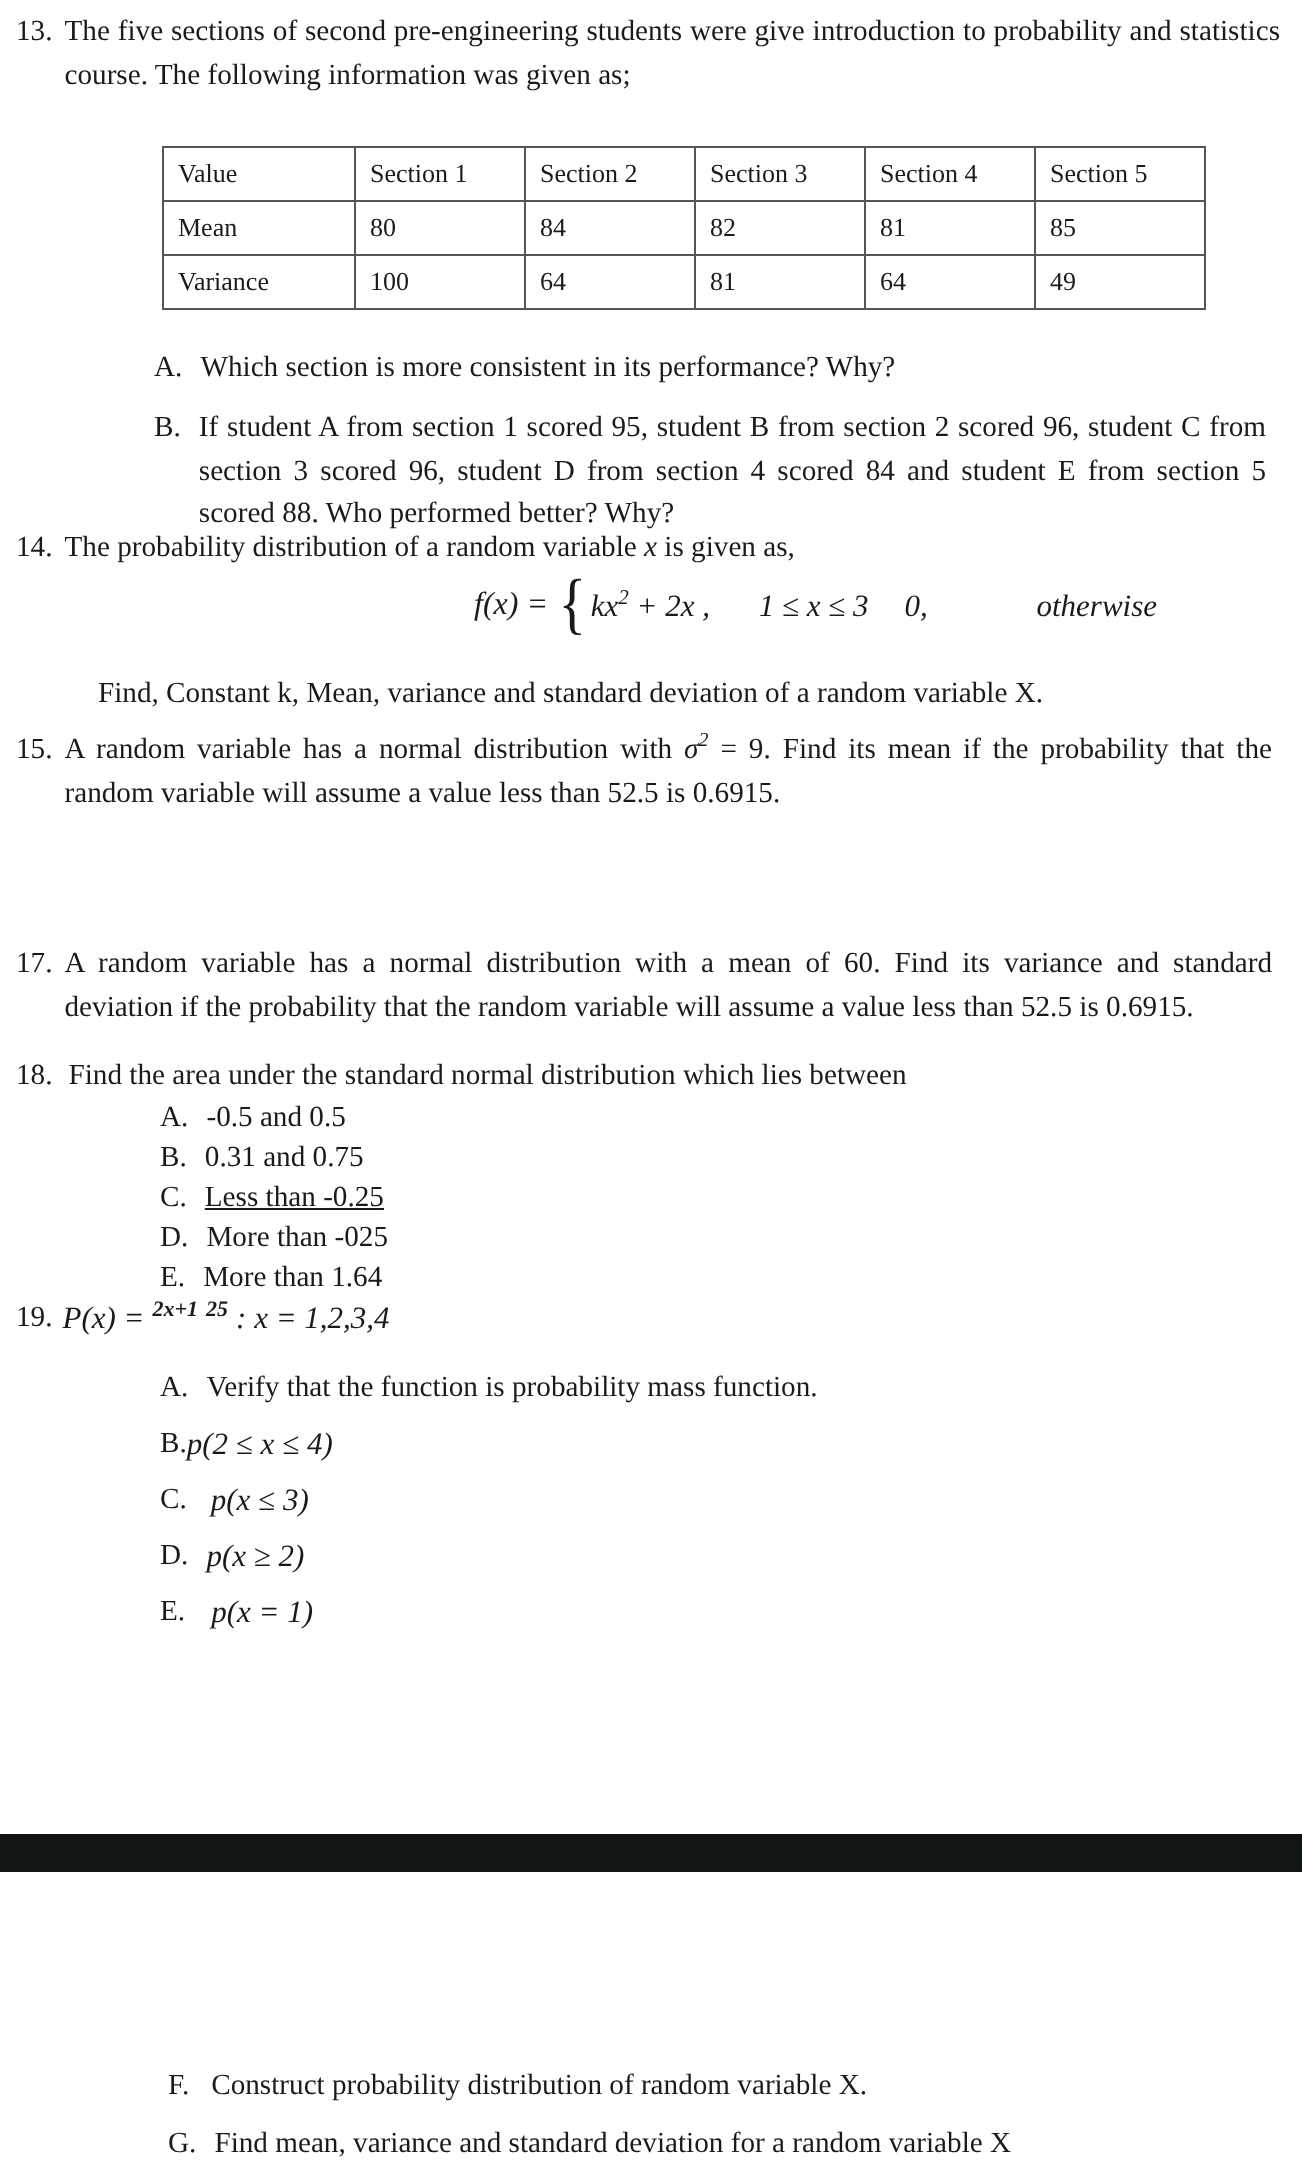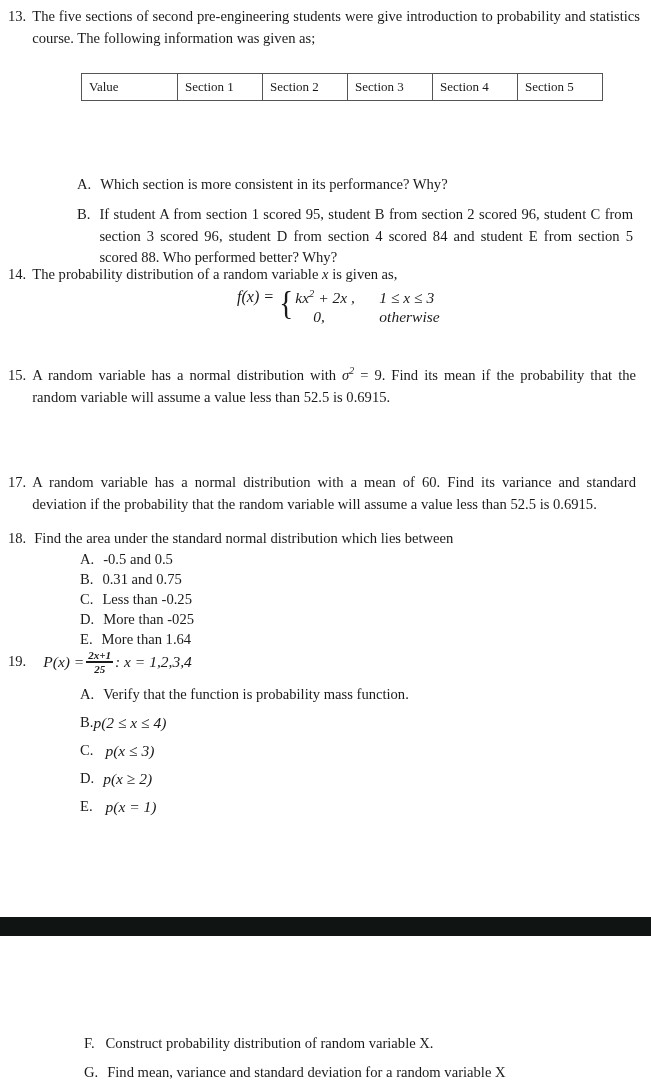--- a/index.html
+++ b/index.html
@@ -101,55 +101,54 @@
     white-space: nowrap;
     line-height: 18px;
   }
   table.data td.c0 { width: 88px; }
   table.data td.cN { width: 77px; }
 
   
   .formula {
     position: absolute;
     display: flex;
+    align-items: center;
     font-size: 16px;
   }
   .fx-lhs {
     font-family: "Liberation Serif", "DejaVu Serif", serif;
     font-style: italic;
     font-size: 16px;
     white-space: nowrap;
   }
   .brace {
     font-size: 34px;
     line-height: 30px;
     font-family: "Liberation Serif", "DejaVu Serif", serif;
     margin: 0 1px 0 4px;
     transform: scaleX(0.85);
     display: inline-block;
   }
   .cases {
     display: flex;
-    flex-direction: column;
     justify-content: center;
   }
   .case-row {
     display: flex;
     white-space: nowrap;
     font-style: italic;
     font-size: 15.5px;
     line-height: 19px;
   }
   .case-expr { min-width: 84px; }
   .case-cond { }
 
   
   .frac {
     display: inline-flex;
-    flex-direction: column;
     align-items: center;
     vertical-align: -0.55em;
     margin: 0 2px;
     font-style: italic;
   }
   .frac .num {
     font-size: 11px;
     line-height: 12px;
     padding: 0 2px;
     font-weight: 600;
@@ -186,20 +185,36 @@
   <div class="tbl-wrap" style="left:81px; top:73px;">
     <table class="data">
       <tbody>
         <tr>
           <td class="c0">Value</td>
           <td class="cN">Section 1</td>
           <td class="cN">Section 2</td>
           <td class="cN">Section 3</td>
           <td class="cN">Section 4</td>
           <td class="cN">Section 5</td>
+        </tr>
+        <tr>
+          <td class="c0">Mean</td>
+          <td class="cN">80</td>
+          <td class="cN">84</td>
+          <td class="cN">82</td>
+          <td class="cN">81</td>
+          <td class="cN">85</td>
+        </tr>
+        <tr>
+          <td class="c0">Variance</td>
+          <td class="cN">100</td>
+          <td class="cN">64</td>
+          <td class="cN">81</td>
+          <td class="cN">64</td>
+          <td class="cN">49</td>
         </tr>
       </tbody>
     </table>
   </div>
 
   <div class="sub" style="left:77px; top:174px; width:556px;">
     <div class="sub-letter">A.</div>
     <div class="sub-text nojust" style="margin-left:9px;">Which section is more consistent in its performance? Why?</div>
   </div>
 
@@ -223,20 +238,21 @@
         <span class="case-expr"><span>kx</span><sup class="exp">2</sup><span> + 2x ,</span></span>
         <span class="case-cond">1 ≤ x ≤ 3</span>
       </span>
       <span class="case-row">
         <span class="case-expr" style="padding-left:18px; min-width:66px;">0,</span>
         <span class="case-cond">otherwise</span>
       </span>
     </span>
   </div>
 
+  <div style="position:absolute; left:49px; top:337px; width:580px; font-size:14.6px; line-height:21.5px;">Find, Constant k, Mean, variance and standard deviation of a random variable X.</div>
 
   <div class="q" style="left:8px; top:365px; width:628px;">
     <div class="q-num">15.</div>
     <div class="q-body" style="margin-left:6px;">
       <span>A random variable has a normal distribution with </span><span class="mi">σ</span><sup class="exp">2</sup><span> = 9. Find its mean if the probability that the random variable will assume a value less than 52.5 is 0.6915.</span>
     </div>
   </div>
 
 
   <div class="q" style="left:8px; top:472px; width:628px;">
@@ -252,34 +268,34 @@
   <div class="sub" style="left:80px; top:549px;">
     <div class="sub-letter">A.</div>
     <div class="sub-text nojust" style="margin-left:9px;">-0.5 and 0.5</div>
   </div>
   <div class="sub" style="left:80px; top:569px;">
     <div class="sub-letter">B.</div>
     <div class="sub-text nojust" style="margin-left:9px;">0.31 and 0.75</div>
   </div>
   <div class="sub" style="left:80px; top:589px;">
     <div class="sub-letter">C.</div>
-    <div class="sub-text nojust" style="margin-left:9px;">Less than -0.25</div>
+    <div class="sub-text nojust" style="margin-left:9px;text-decoration:underline;">Less than -0.25</div>
   </div>
   <div class="sub" style="left:80px; top:609px;">
     <div class="sub-letter">D.</div>
     <div class="sub-text nojust" style="margin-left:9px;">More than -025</div>
   </div>
   <div class="sub" style="left:80px; top:629px;">
     <div class="sub-letter">E.</div>
     <div class="sub-text nojust" style="margin-left:9px;">More than 1.64</div>
   </div>
 
   <div class="q" style="left:8px; top:649px; width:400px; align-items:center;">
     <div class="q-num">19.</div>
-    <div class="q-body nojust" style="margin-left:17px; display:flex; align-items:center;">
+    <div class="q-body nojust" style="margin-left:5px; display:flex; align-items:flex-start;">
       <span class="math">P(x) =</span>
       <span class="frac">
         <span class="num">2x+1</span>
         <span class="bar"></span>
         <span class="den">25</span>
       </span>
       <span class="math">: x = 1,2,3,4</span>
     </div>
   </div>
 

